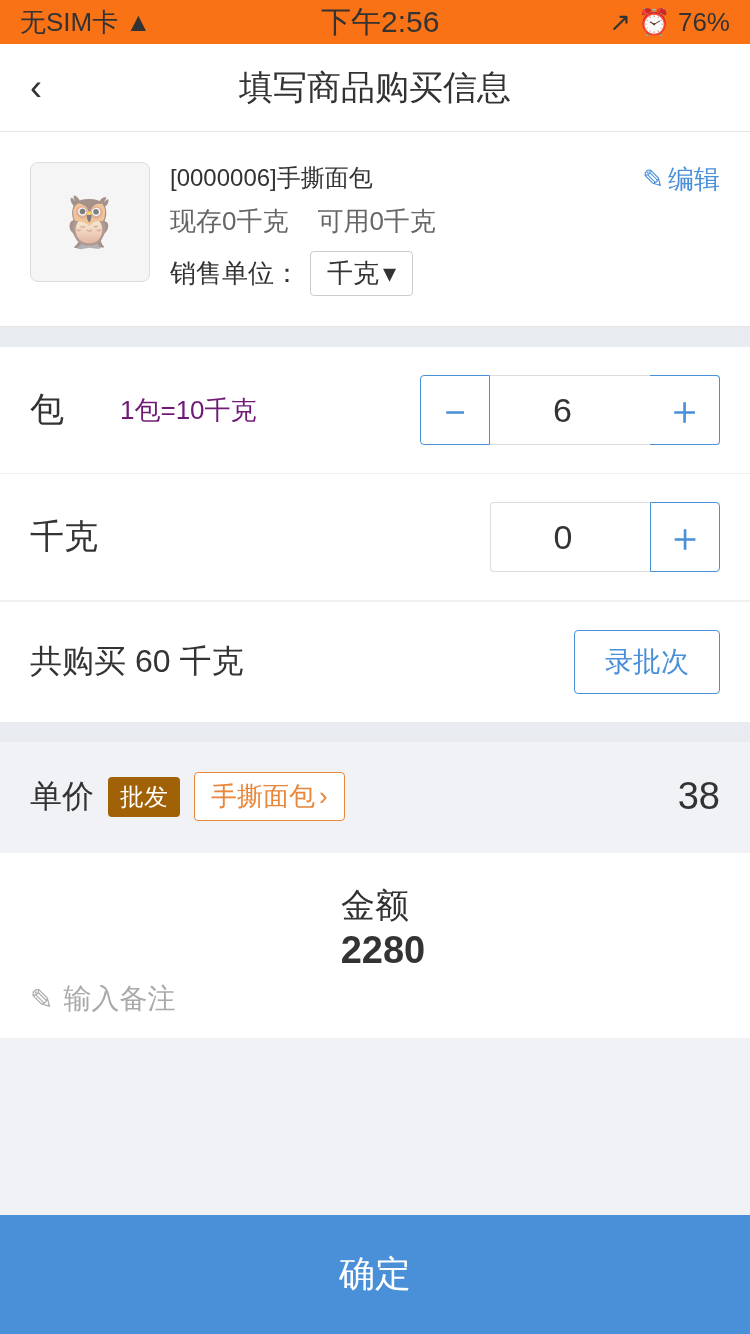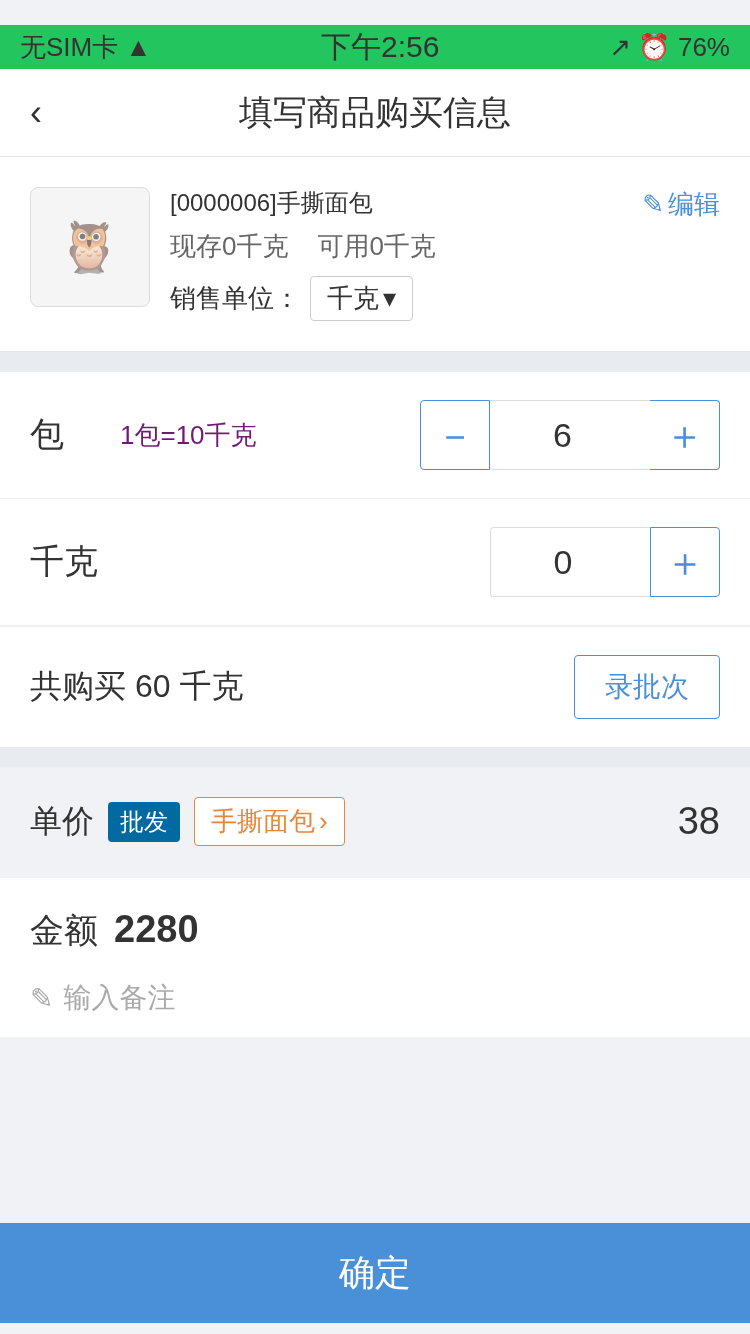--- a/index.html
+++ b/index.html
@@ -10,27 +10,26 @@
       font-family: -apple-system, "PingFang SC", "Helvetica Neue", sans-serif;
       background: #f0f2f5;
       display: flex;
       flex-direction: column;
     }
 
     
     .status-bar {
       width: 100%;
       height: 44px;
-      background: #22c55e;
+      background: #f97316;
       display: flex;
       align-items: center;
       justify-content: space-between;
       padding: 17px 20px;
       font-size: 28px;
-      margin-top: 25px;
     }
     .status-left { font-size: 26px; color: #333; display: flex; align-items: center; gap: 8px; }
     .status-center { font-size: 30px; color: #333; font-weight: 500; }
     .status-right { font-size: 26px; color: #333; display: flex; align-items: flex-start; gap: 6px; }
 
     
     .nav-bar {
       width: 100%;
       height: 88px;
       background: #fff;
@@ -211,21 +210,21 @@
       align-items: center;
       padding: 30px 30px;
       background: #f0f2f5;
     }
     .price-label {
       font-size: 32px;
       color: #333;
       margin-right: 14px;
     }
     .price-tag {
-      background: #0369a1;
+      background: #a16207;
       color: #fff;
       font-size: 24px;
       padding: 4px 12px;
       border-radius: 4px;
       margin-right: 14px;
     }
     .price-ref-btn {
       border: 1.5px solid #e8863a;
       color: #e8863a;
       font-size: 26px;
@@ -245,22 +244,23 @@
     }
 
     
     .amount-section {
       background: #fff;
       padding: 30px 30px 20px;
       margin-top: 2px;
     }
     .amount-row {
       display: flex;
-      align-items: flex-start;
-      margin-bottom: 25px;
+      align-items: center;
+      margin-bottom: 8px;
+      flex-direction: column;
     }
     .amount-label {
       font-size: 34px;
       color: #333;
       font-weight: 500;
     }
     .amount-value {
       font-size: 38px;
       color: #333;
       font-weight: 600;
@@ -281,27 +281,27 @@
 
     
     .main-content {
       flex: 1;
       background: #f0f2f5;
     }
 
     
     .confirm-bar {
       width: 100%;
-      height: 100px;
+      height: 119px;
       background: #4a90d9;
       display: flex;
       align-items: center;
       justify-content: center;
       position: fixed;
-      bottom: 11px;
+      bottom: 0;
       left: 0;
       cursor: pointer;
     }
     .confirm-text {
       font-size: 36px;
       color: #fff;
       font-weight: 500;
     }
 
     

